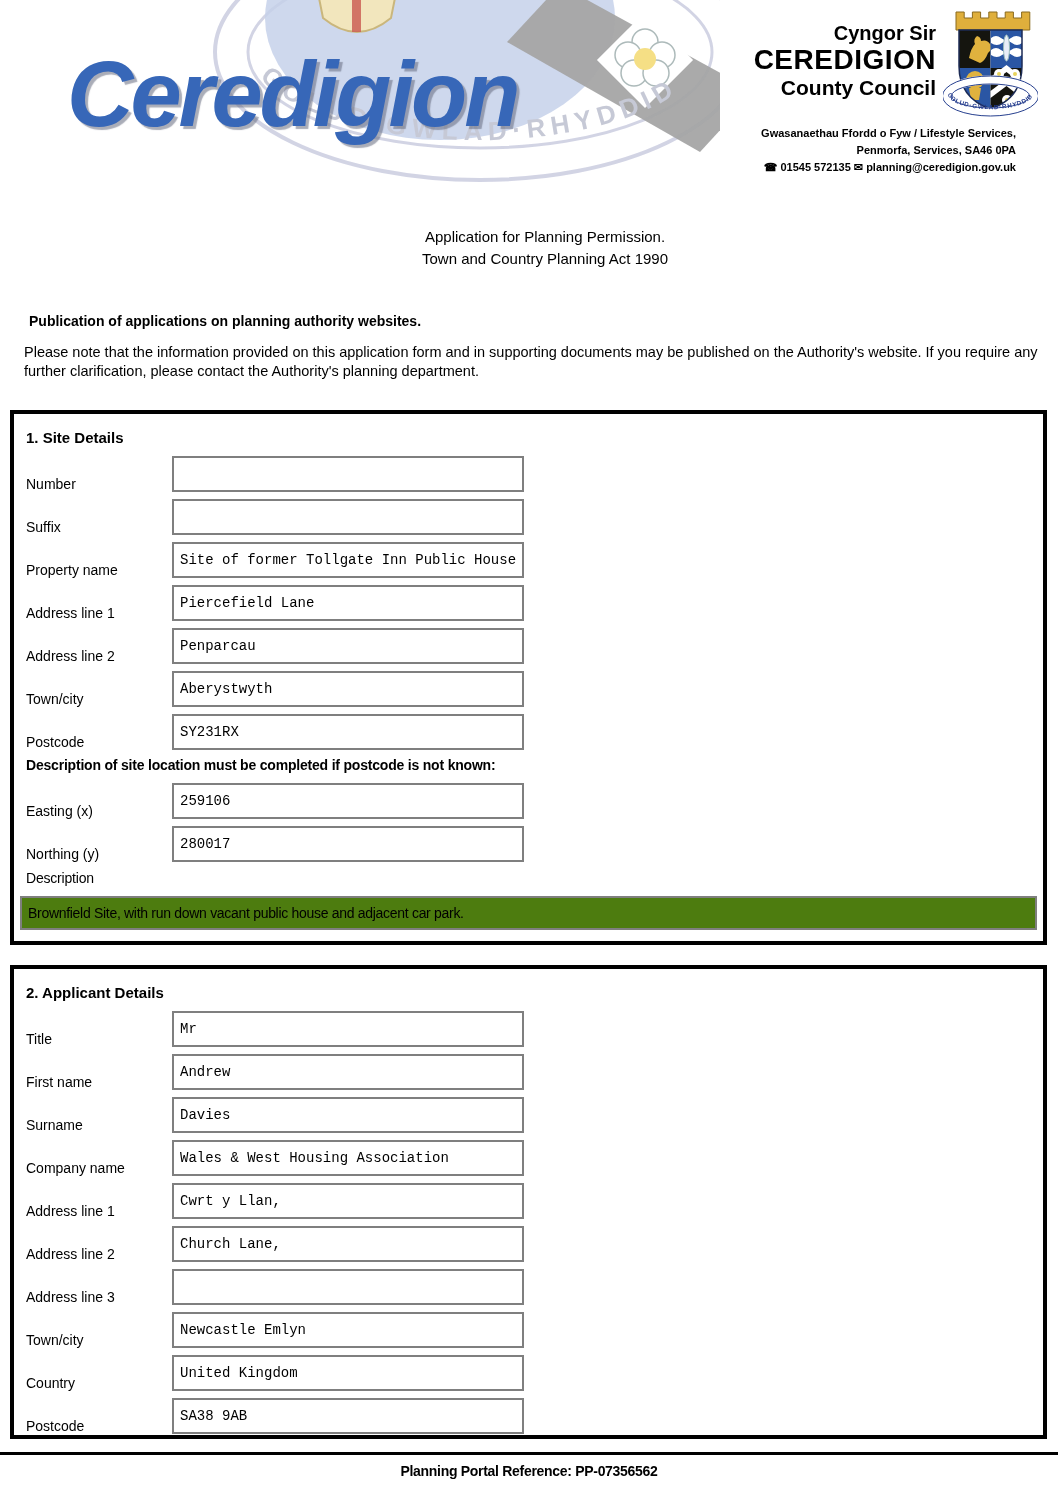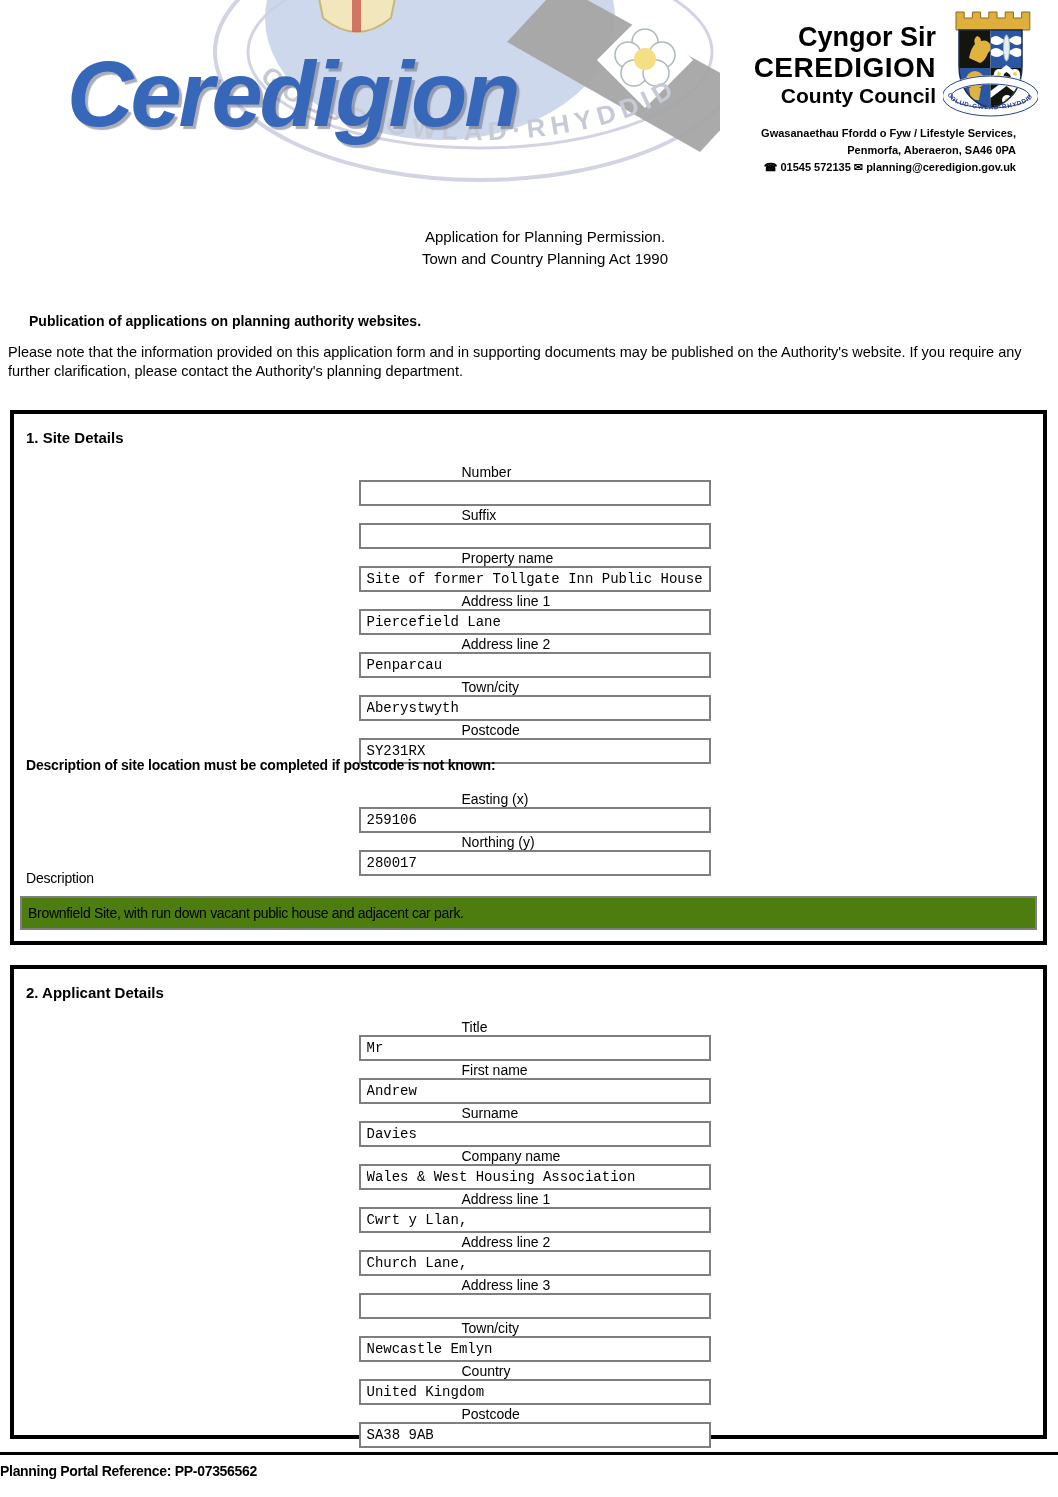--- a/index.html
+++ b/index.html
@@ -11,52 +11,52 @@
   .logo-left{position:absolute;left:55px;top:0;width:665px;height:195px;}
   .logo-watermark{position:absolute;left:0;top:0;opacity:.8;}
   .logo-wordmark{
     position:absolute;left:12px;top:48px;
     font-size:92px;font-weight:bold;font-style:italic;letter-spacing:-3px;
     color:#3767b8;line-height:1;
     text-shadow:3px 3px 1px rgba(100,105,125,.55);
     white-space:nowrap;
   }
   .council-name{position:absolute;top:22px;right:122px;text-align:right;line-height:1.12;}
-  .council-cy{font-size:27px;font-weight:bold;}
+  .council-cy{font-size:20px;font-weight:bold;}
   .council-en{font-size:28px;font-weight:bold;letter-spacing:.5px;}
   .council-type{font-size:21px;font-weight:bold;}
   .council-crest{position:absolute;top:6px;right:20px;width:95px;height:115px;}
   .council-address{position:absolute;top:125px;right:42px;text-align:right;
     font-size:11px;font-weight:bold;line-height:17px;}
   
   .doc-title{position:absolute;top:226px;left:0;width:100%;text-align:center;
     font-size:15px;line-height:22px;padding-left:16px;}
   
   .pub-heading{position:absolute;top:313px;left:20px;font-size:14px;font-weight:bold;padding-left:9px;}
-  .pub-body{position:absolute;top:343px;left:8px;width:1023px;font-size:14.5px;line-height:19px;}
+  .pub-body{position:absolute;top:343px;left:24px;width:1023px;font-size:14.5px;line-height:19px;}
   
   .section-box{position:absolute;left:10px;width:1037px;border:4px solid #000;
     background:#fff;box-sizing:border-box;}
   .box-site{top:410px;height:535px;}
   .box-applicant{top:965px;height:474px;}
   .sec-heading{margin:15px 0 10px 12px;font-size:15px;font-weight:bold;}
-  .frow{display:flex;align-items:center;margin:0 0 7px 12px;height:36px;flex-direction:column;}
+  .frow{display:flex;align-items:flex-end;margin:0 0 7px 12px;height:36px;}
   .frow .lbl{width:146px;font-size:14px;padding-top:8px;flex:none;}
   .fld{width:352px;height:36px;border:2px solid #7f7f7f;background:#fff;
     font-family:Liberation Mono, monospace;font-size:14px;padding:3px 6px;
     box-sizing:border-box;outline:none;}
   .postcode-note{margin:3px 0 10px 12px;font-size:14px;font-weight:bold;letter-spacing:-.2px;}
   .desc-label{margin:8px 0 10px 12px;font-size:14px;letter-spacing:-.2px;}
   .fld-wide{display:block;margin:0 6px;width:1017px;height:34px;border:2px solid #7f7f7f;
     font-family:"Liberation Sans",sans-serif;font-size:14px;padding:3px 6px;
     box-sizing:border-box;letter-spacing:-.3px;outline:none;background:#4d7c0f;}
   
   .footer-rule{position:absolute;top:1452px;left:0;width:1058px;height:0;
     border-top:3px solid #000;}
-  .footer-ref{position:absolute;top:1463px;left:0;width:100%;text-align:left;
+  .footer-ref{position:absolute;top:1463px;left:0;width:100%;text-align:center;
     font-size:14px;font-weight:bold;letter-spacing:-.3px;}
 </style>
 </head>
 <body>
 
 <div class="logo-left">
   <svg class="logo-watermark" width="665" height="195" viewBox="0 0 665 195">
     <ellipse cx="425" cy="52" rx="265" ry="128" fill="none" stroke="#c8cade" stroke-width="4"></ellipse>
     <ellipse cx="425" cy="52" rx="232" ry="96" fill="none" stroke="#c8cade" stroke-width="3"></ellipse>
     <ellipse cx="385" cy="18" rx="175" ry="122" fill="#b7c5e4" opacity="0.85"></ellipse>
@@ -116,21 +116,21 @@
   <ellipse cx="47.5" cy="90" rx="48" ry="20" fill="none" stroke="#27408f" stroke-width="1"></ellipse>
   <ellipse cx="47.5" cy="90" rx="39" ry="12" fill="none" stroke="#27408f" stroke-width="1"></ellipse>
   <path id="crest-arc" d="M 5 88 A 42 15 0 0 0 90 88" fill="none"></path>
   <text font-size="6.2" font-weight="bold" fill="#223a8c" letter-spacing=".8">
     <textPath href="#crest-arc">GOLUD·GWLAD·RHYDDID</textPath>
   </text>
 </svg>
 
 <div class="council-address">
   <div>Gwasanaethau Ffordd o Fyw / Lifestyle Services,</div>
-  <div>Penmorfa, Aberaeron, SA46 0PA</div>
+  <div>Penmorfa, Services, SA46 0PA</div>
   <div>
     <span>☎</span>
     <span>01545 572135</span>
     <span>✉</span>
     <span>planning@ceredigion.gov.uk</span>
   </div>
 </div>
 
 <div class="doc-title">
   <div>Application for Planning Permission.</div>

